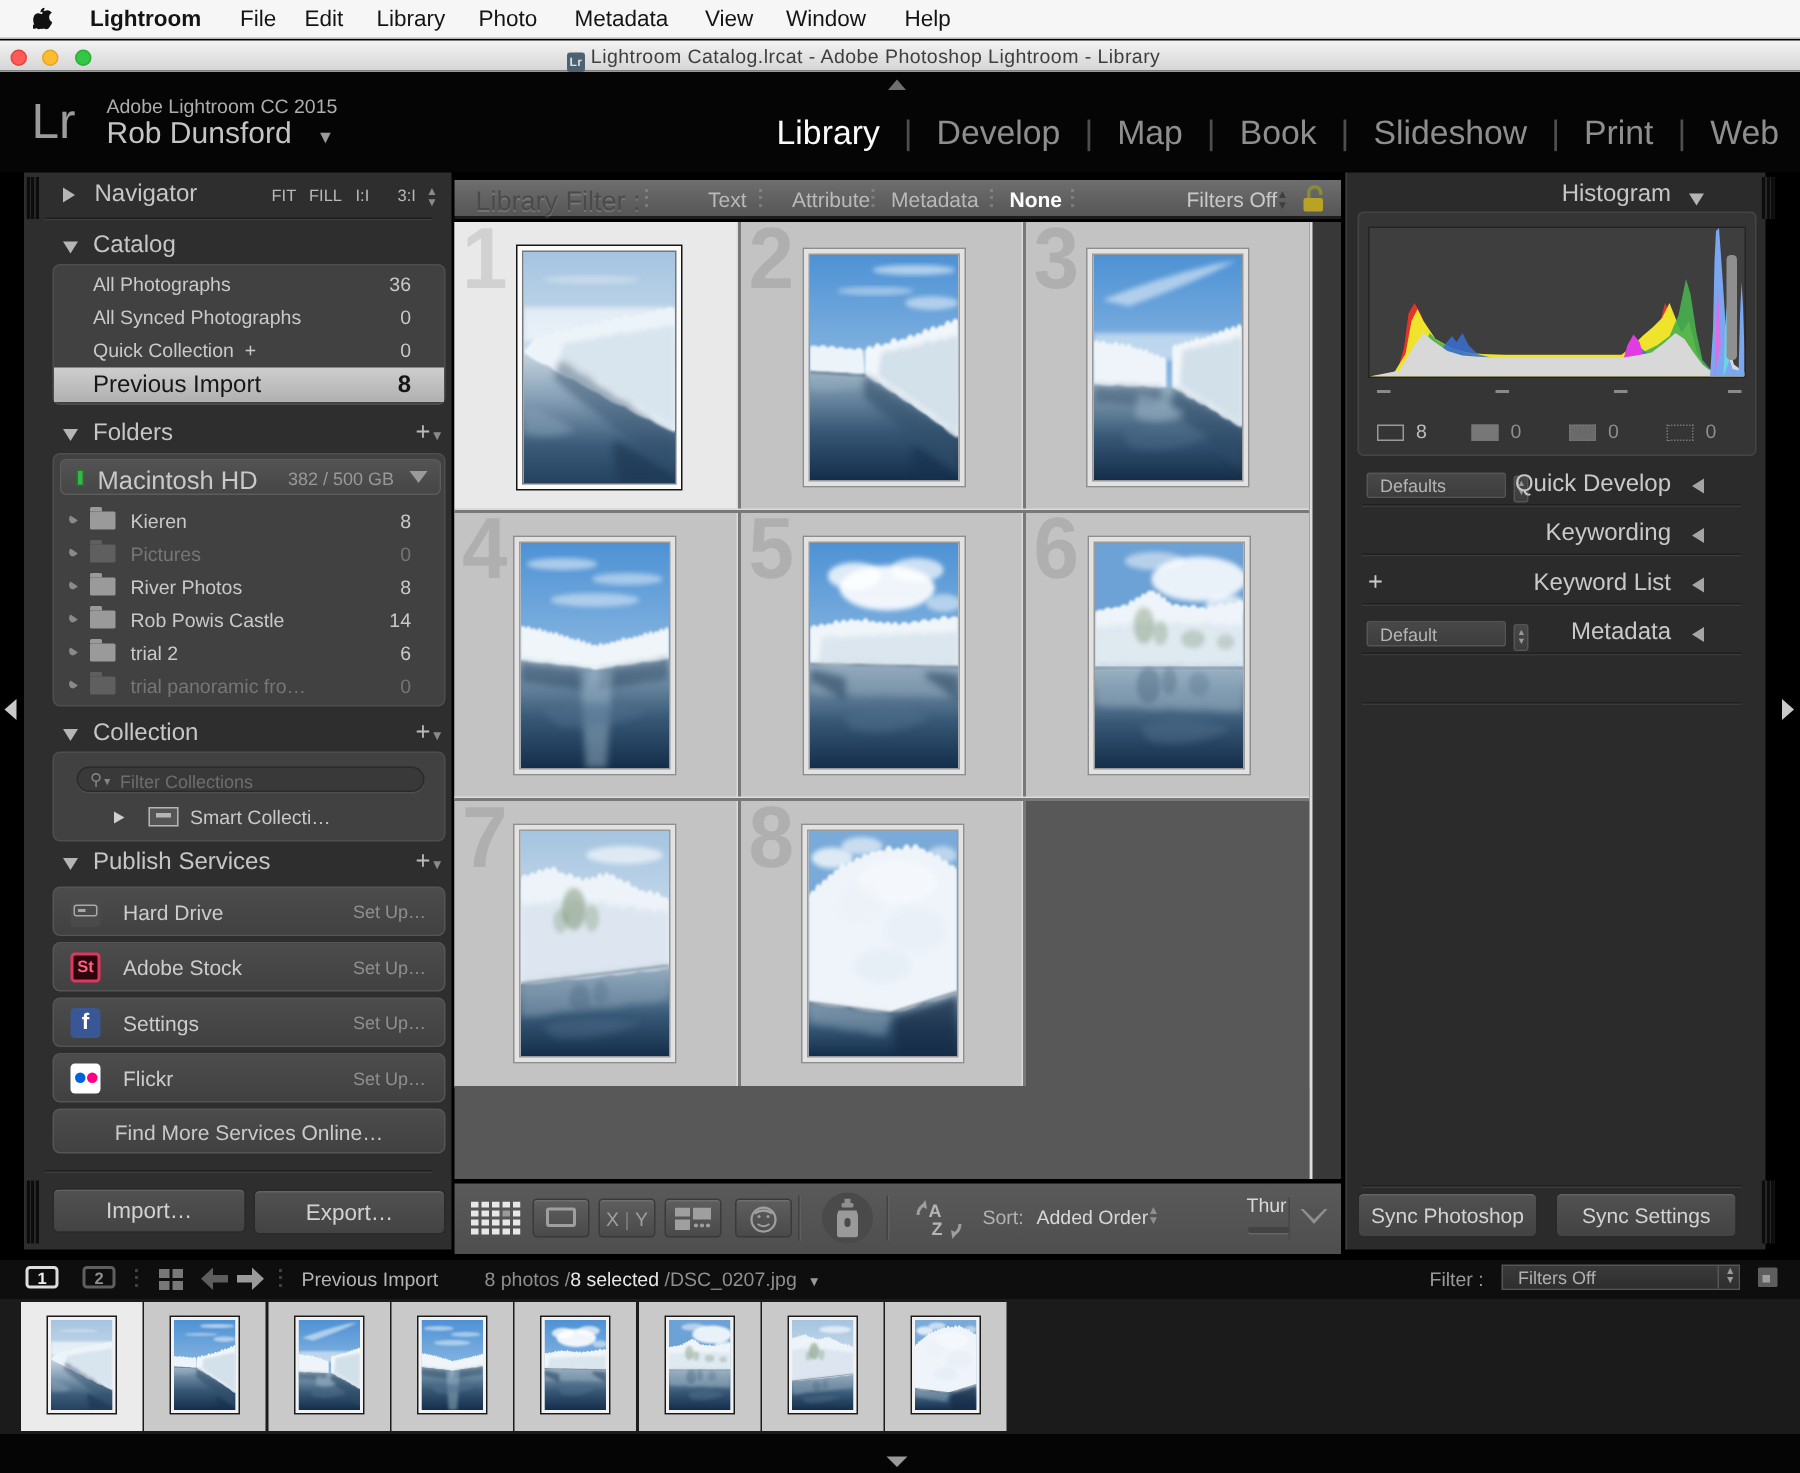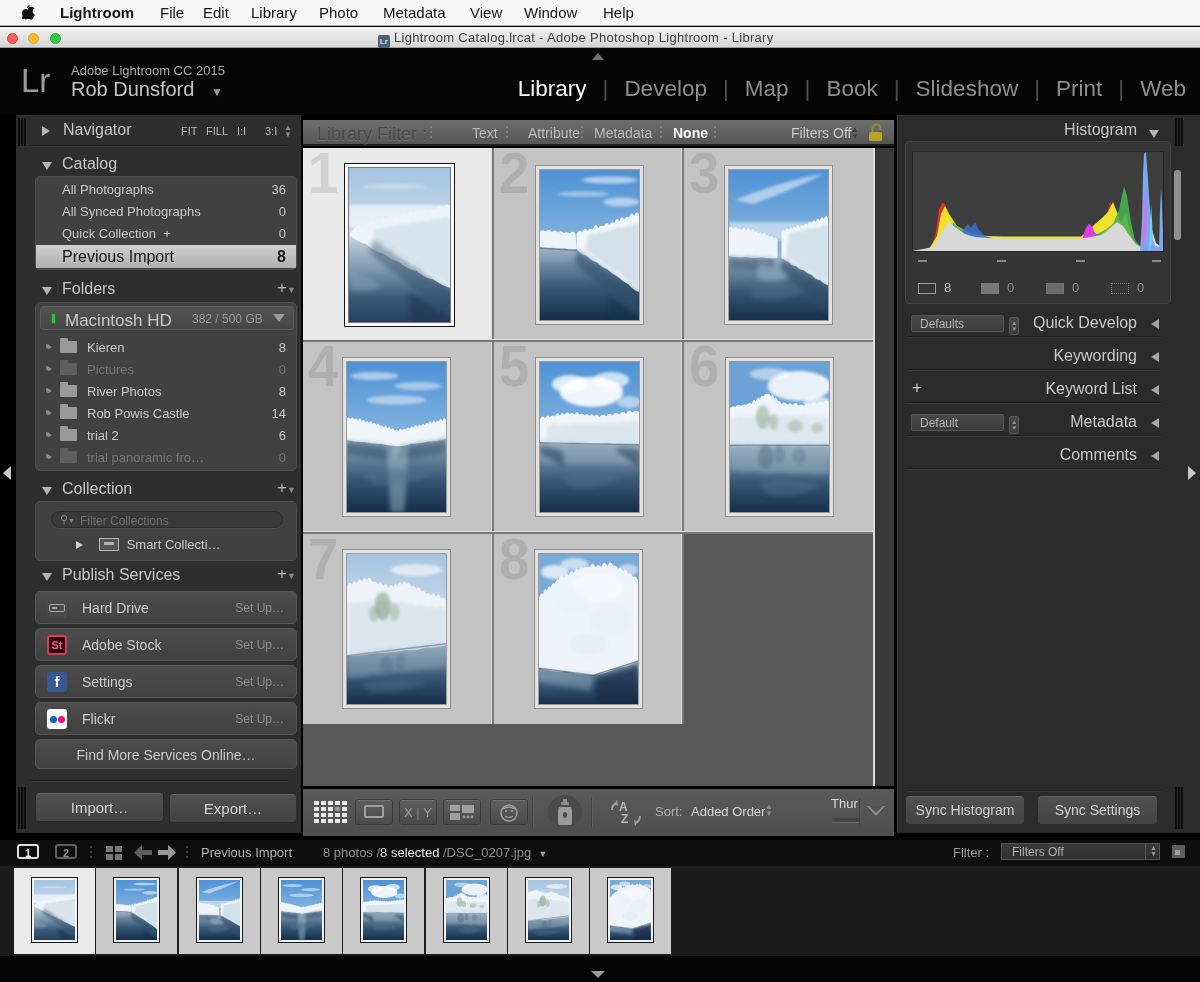--- a/index.html
+++ b/index.html
@@ -24,33 +24,33 @@
   #lrlogo { position:absolute; left:21px; top:14px; color:#9b9b9b; font-size:33px; }
   #adobetxt { position:absolute; left:71px; top:15px; color:#adadad; font-size:13px; }
   #usertxt  { position:absolute; left:71px; top:30px; color:#c4c4c4; font-size:20px; }
   #modules { position:absolute; right:14px; top:28px; color:#8e8e8e; font-size:22.5px;
     white-space:nowrap; }
   #modules b { color:#fafafa; font-weight:normal; }
   #modules i { font-style:normal; color:#4e4e4e; padding:0 16px; }
 
   
   #leftpanel { left:16px; top:115px; width:285px; height:718px; background:#2e2e2e; }
-  #rightpanel { left:897px; top:115px; width:303px; height:718px; background:#2b2b2b;
+  #rightpanel { left:897px; top:115px; width:280px; height:718px; background:#2b2b2b;
     border-left:1px solid #3e3e3e; }
   .phead { position:absolute; font-size:15px; color:#c6c6c6; }
   .ltext { color:#c9c9c9; font-size:13px; }
   .dim  { color:#767676 !important; }
   .tri-r { display:inline-block; width:0; height:0; border-left:8px solid #b5b5b5;
     border-top:5px solid transparent; border-bottom:5px solid transparent; }
   .tri-d { display:inline-block; width:0; height:0; border-top:8px solid #b5b5b5;
     border-left:5px solid transparent; border-right:5px solid transparent; }
   .pbox { position:absolute; background:#414141; border:1px solid #4e4e4e;
     border-radius:5px; }
   .row { position:absolute; left:0; width:100%; height:22px; line-height:22px; }
-  .cnt { position:absolute; right:10px; }
+  .cnt { position:absolute; right:22px; }
 
   
   #filterbar { left:303px; top:120px; width:591px; height:26px;
     background:linear-gradient(#6e6e6e,#565656); border-bottom:2px solid #1c1c1c; }
   #grid { left:303px; top:148px; width:570px; height:576px; background:#c3c3c3; }
   .cell { position:absolute; width:189px; height:191px; background:#c3c3c3; }
   .cellnum { position:absolute; left:2px; top:-9px; font-weight:bold; font-size:58px;
     color:rgba(30,30,30,0.115); transform:scaleX(.94); transform-origin:left top; }
   #emptyzone { left:303px; top:724px; width:570px; height:62px; background:#585858; }
   #scrollstrip { left:873px; top:148px; width:21px; height:638px; background:#383838; border-left:2px solid #dedede; }
@@ -591,27 +591,23 @@
         <span class="rname">Keyword List</span>
         <span class="rtri"></span>
       </div>
     <div class="rsep" style="top:287px"></div>
     <div class="rsec" style="top:298px">
         <span class="rdrop" style="width:93px">Default</span>
         <span class="rname">Metadata</span>
         <span class="rtri"></span>
       </div>
     <div class="rsep" style="top:320px"></div>
-    <div class="rsec" style="top:331px">
-        <span class="rname">Comments</span>
-        <span class="rtri"></span>
-      </div>
     <div class="rsep" style="top:353px"></div>
     <div class="rsep" style="top:675px"></div>
-    <button class="lrbtn" style="left:7px;top:680px;width:120px;font-size:14px">Sync Histogram</button>
+    <button class="lrbtn" style="left:7px;top:680px;width:120px;font-size:14px">Sync Photoshop</button>
     <button class="lrbtn" style="left:139px;top:680px;width:121px;font-size:14px">Sync Settings</button>
 
     <div style="position:absolute;right:19px;top:55px;width:7px;height:70px;background:#8f8f8f;border-radius:3px"></div>
   </div>
   <div class="abs" id="filmbar">
     <div style="position:absolute;left:17px;top:4px;width:22px;height:15px;border:2px solid #dedede;border-radius:3px;color:#efefef;font-size:11px;font-weight:bold;text-align:center;line-height:15px">1</div>
     <div style="position:absolute;left:55px;top:4px;width:22px;height:15px;border:2px solid #5f5f5f;border-radius:3px;color:#8f8f8f;font-size:11px;font-weight:bold;text-align:center;line-height:15px">2</div>
     <span class="fdot" style="left:90px;top:6px;opacity:.35"></span>
     <svg style="position:absolute;left:106px;top:6px" width="17" height="14" viewBox="0 0 17 14">
       <g fill="#787878">

